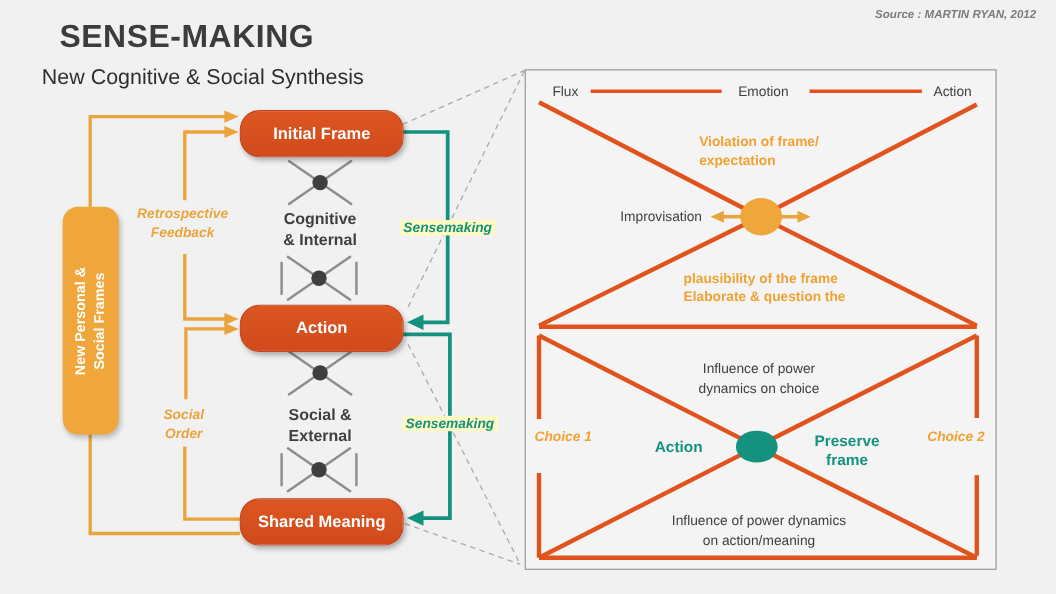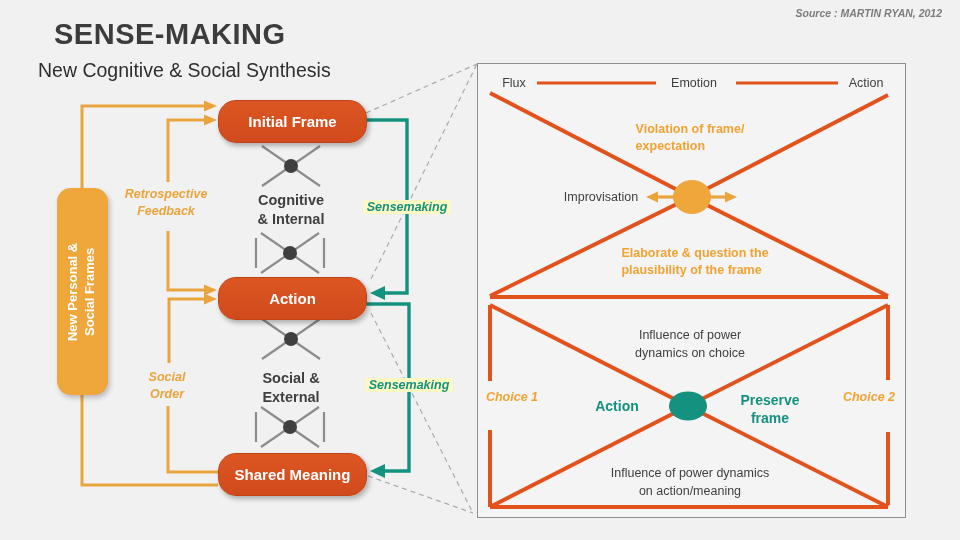--- a/index.html
+++ b/index.html
@@ -202,22 +202,22 @@
   <div class="txt pgray cx" style="left:514px;top:75px;">Flux</div>
   <div class="txt pgray cx" style="left:694px;top:75px;">Emotion</div>
   <div class="txt pgray cx" style="left:866px;top:75px;">Action</div>
 
   <div class="txt porange cx" style="left:690px;top:121px;">
     <div>Violation of frame/</div>
     <div>expectation</div>
   </div>
   <div class="txt pgray cx" style="left:601px;top:189px;">Improvisation</div>
   <div class="txt porange cx" style="left:695px;top:245px;">
+    <div>plausibility of the frame</div>
     <div>Elaborate &amp; question the</div>
-    <div>plausibility of the frame</div>
   </div>
 
   <div class="txt pgray cx" style="left:690px;top:327px;">
     <div>Influence of power</div>
     <div>dynamics on choice</div>
   </div>
   <div class="txt pchoice cx" style="left:512px;top:390px;">Choice 1</div>
   <div class="txt pchoice cx" style="left:869px;top:390px;">Choice 2</div>
   <div class="txt pteal cx" style="left:617px;top:398px;">Action</div>
   <div class="txt pteal cx" style="left:770px;top:392px;">

